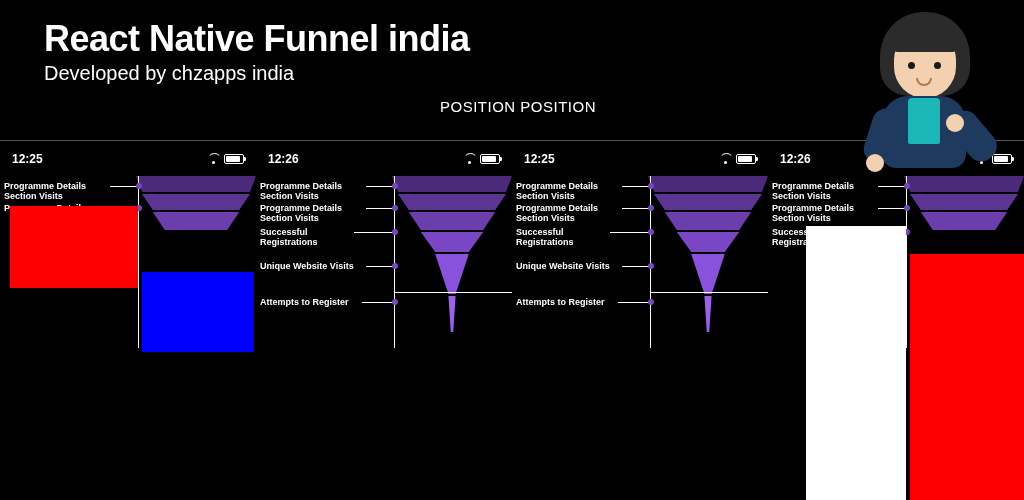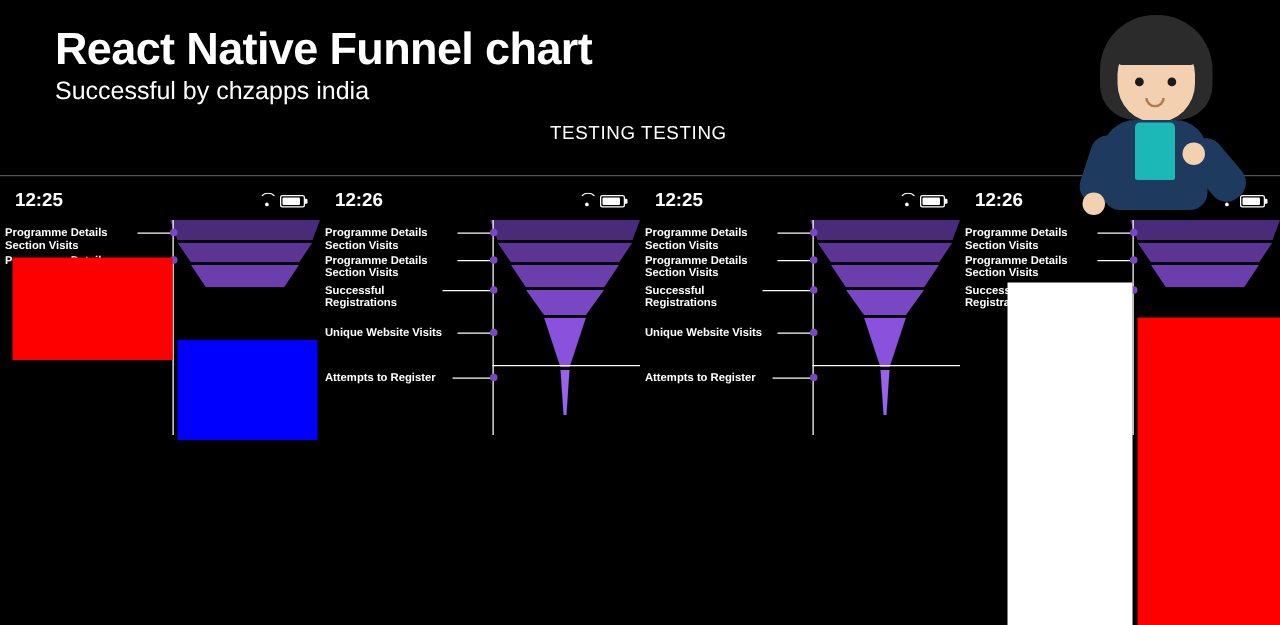--- a/index.html
+++ b/index.html
@@ -4,21 +4,21 @@
 <style>
   * { margin: 0; padding: 0; box-sizing: border-box; }
   html, body { width: 1024px; height: 500px; background: #000; font-family: -apple-system, BlinkMacSystemFont, "Segoe UI", Arial, sans-serif; color: #fff; overflow: hidden; position: relative; }
   .title { font-size: 36px; font-weight: 800; position: absolute; left: 44px; top: 18px; letter-spacing: -0.5px; }
   .subtitle { font-size: 20px; font-weight: 400; position: absolute; left: 44px; top: 62px; }
   .section-label { font-size: 15px; font-weight: 400; position: absolute; left: 440px; top: 98px; letter-spacing: 0.5px; }
 
   .panel { position: absolute; top: 146px; width: 256px; height: 354px; background: #000; }
   .panel::before { content: ""; position: absolute; left: 0; top: -6px; right: 0; height: 1px; background: #555; }
 
-  .status-bar { display: flex; justify-content: space-between; align-items: center; padding: 6px 12px 4px; font-size: 15px; font-weight: 600; text-align: right; }
+  .status-bar { display: flex; justify-content: space-between; align-items: center; padding: 6px 12px 4px; font-size: 12px; font-weight: 600; text-align: right; }
   .status-icons { display: flex; gap: 4px; align-items: center; }
   .wifi { width: 13px; height: 9px; position: relative; }
   .wifi::before { content: ""; position: absolute; width: 13px; height: 13px; border: 1.5px solid #fff; border-radius: 50%; clip-path: polygon(0 0, 100% 0, 50% 55%); top: -2px; left: 0; }
   .wifi::after { content: ""; position: absolute; width: 3px; height: 3px; background: #fff; border-radius: 50%; top: 6px; left: 5px; }
   .battery { width: 20px; height: 10px; border: 1px solid #fff; border-radius: 2px; position: relative; }
   .battery::before { content:""; position:absolute; right:-3px; top:2px; width:2px; height:4px; background:#fff; border-radius:0 1px 1px 0; }
   .battery::after { content:""; position:absolute; left:1px; top:1px; bottom:1px; width:14px; background:#fff; border-radius:1px; }
 
   .funnel-area { position: absolute; left: 136px; top: 30px; width: 120px; height: 170px; }
   .funnel-segment { position: absolute; left: 0; right: 0; }
@@ -53,23 +53,23 @@
   .avatar .shirt { position:absolute; width:32px; height:46px; background:#1cb8b8; top:86px; left:46px; border-radius:4px 4px 2px 2px; }
   .avatar .arm { position:absolute; width:30px; height:56px; background:#1e3a5f; border-radius:14px; top:96px; }
   .avatar .arm.l { left:6px; transform:rotate(18deg); }
   .avatar .arm.r { right:4px; transform:rotate(-40deg); }
   .avatar .hand { position:absolute; width:18px; height:18px; background:#f3d1b0; border-radius:50%; top:142px; }
   .avatar .hand.l { left:4px; } .avatar .hand.r { right:28px; top:102px; }
 </style>
 </head>
 <body>
 
-<h1 class="title">React Native Funnel chart</h1>
-<div class="subtitle">Successful by chzapps india</div>
-<div class="section-label">TESTING TESTING</div>
+<h1 class="title">React Native Funnel india</h1>
+<div class="subtitle">Developed by chzapps india</div>
+<div class="section-label">POSITION POSITION</div>
 
 <div class="panel" style="left:0">
   <div class="status-bar">
     <span>12:25</span>
     <span class="status-icons">
       <span class="wifi"></span>
       <span class="battery"></span>
     </span>
   </div>
   <div class="funnel-area">

